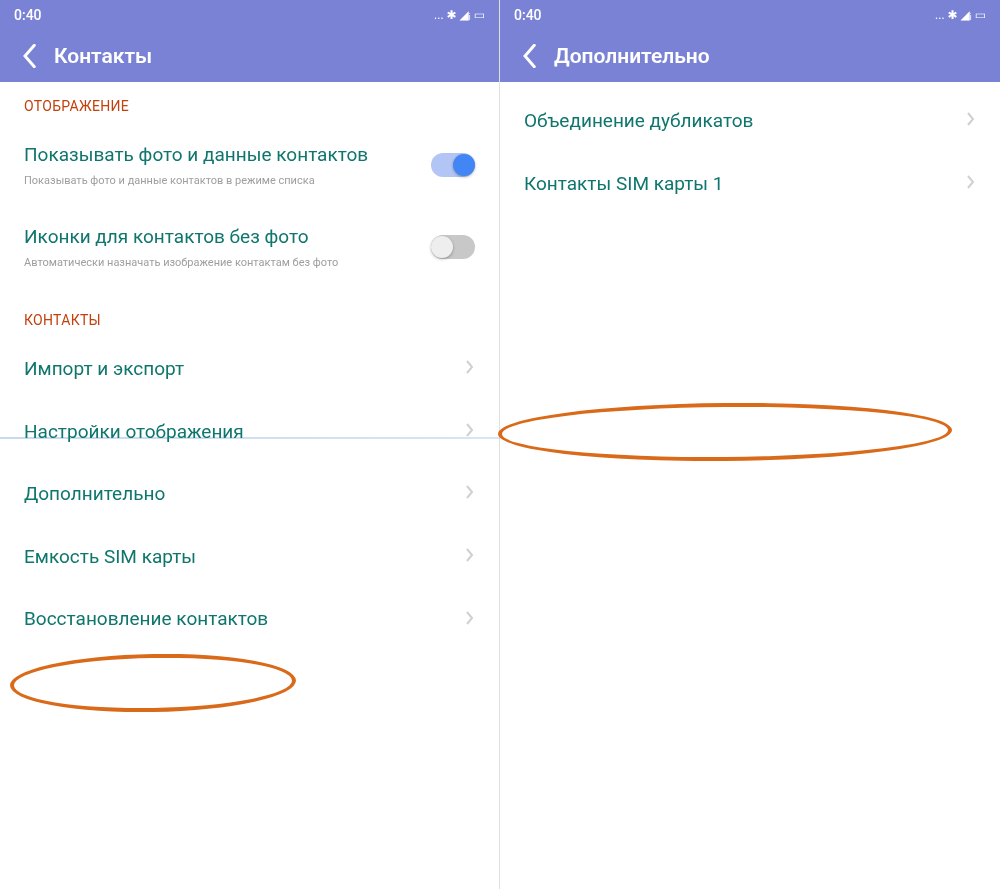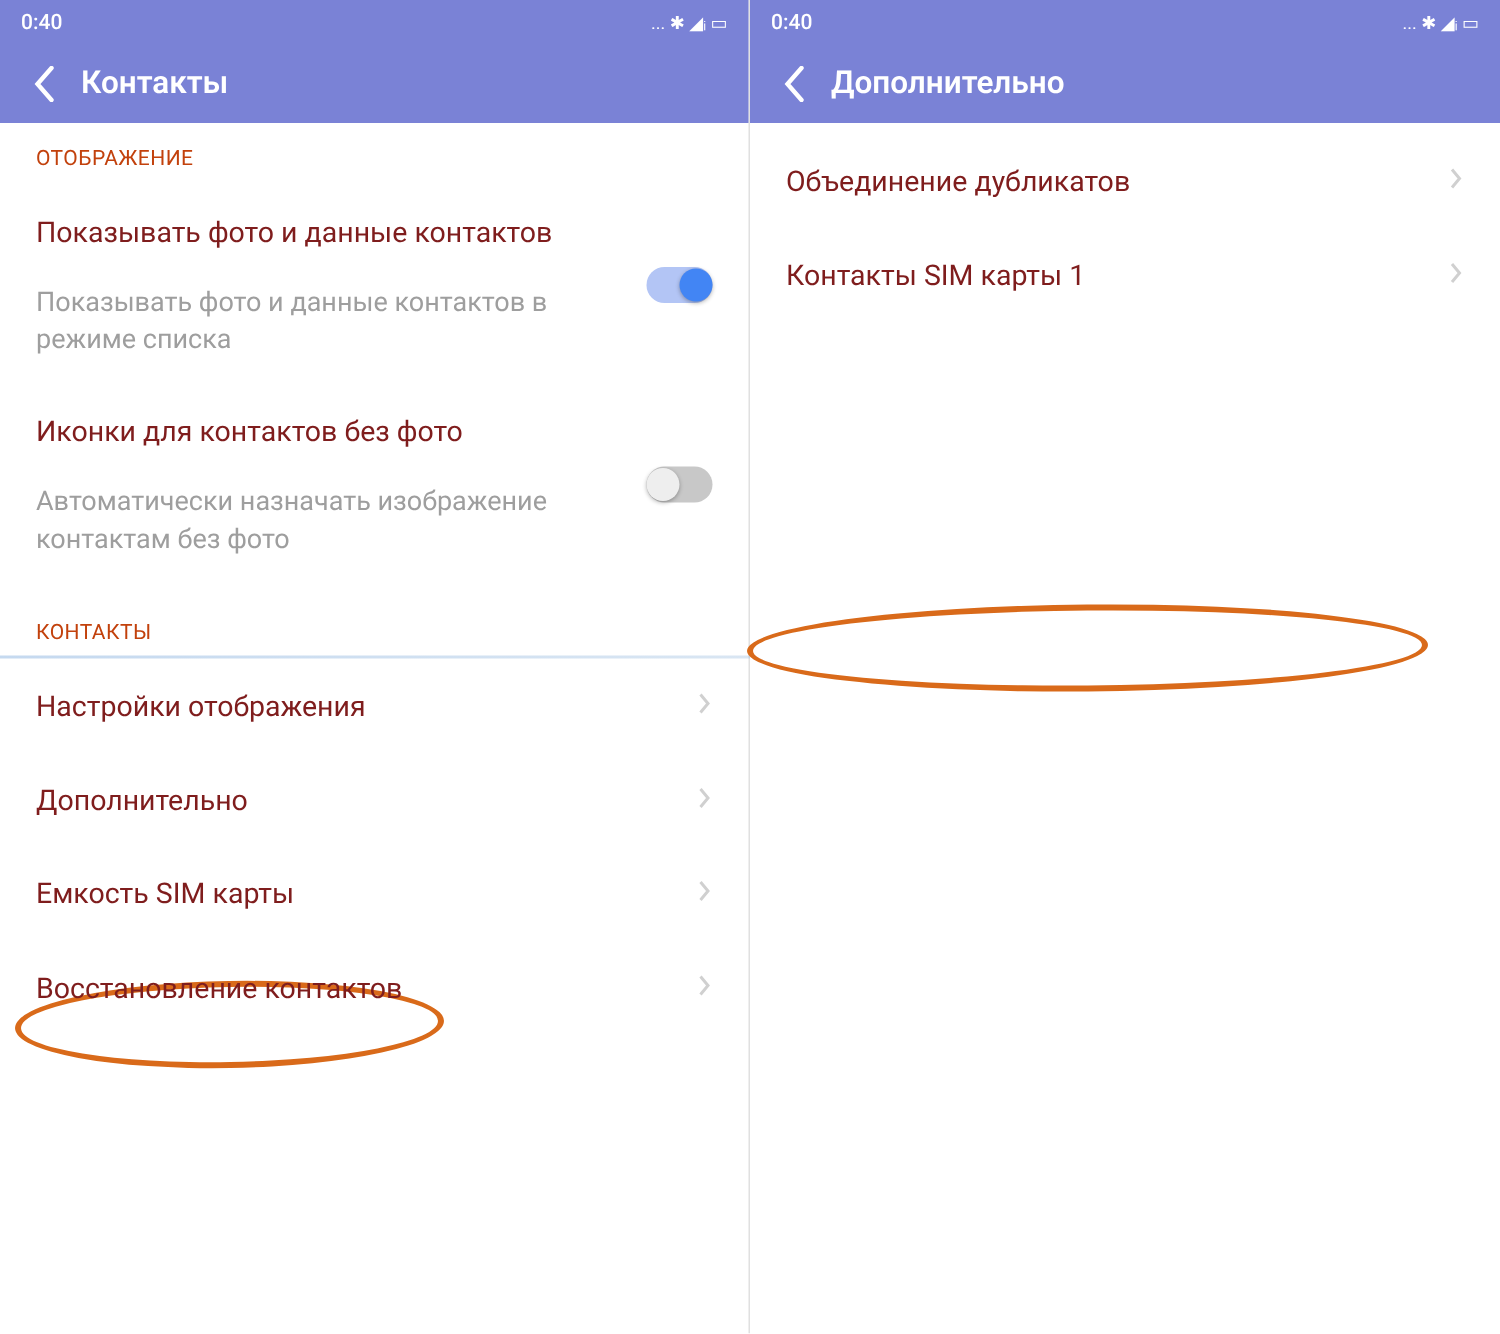--- a/index.html
+++ b/index.html
@@ -14,22 +14,22 @@
     
     .header { background: #7a82d6; height: 52px; display: flex; align-items: center; padding: 0 20px; color: #fff; }
     .back-arrow { width: 18px; height: 18px; display: flex; align-items: center; justify-content: center; margin-right: 16px; }
     .back-arrow svg { width: 14px; height: 24px; }
     .header-title { font-size: 21px; font-weight: 600; }
     
     .section-label { color: #c2410c; font-size: 14px; padding: 16px 24px 10px 24px; letter-spacing: 0.3px; }
     
     .setting-row { display: flex; align-items: center; padding: 18px 24px; justify-content: space-between; }
     .setting-text { flex: 1; padding-right: 16px; }
-    .setting-title { font-size: 19px; color: #7f1d1d; line-height: 1.4; }
-    .setting-sub { font-size: 18px; color: #9e9e9e; margin-top: 20px; line-height: 1.4; }
+    .setting-title { font-size: 19px; color: #0f766e; line-height: 1.4; }
+    .setting-sub { font-size: 11px; color: #9e9e9e; margin-top: 4px; line-height: 1.4; }
     
     .toggle { width: 44px; height: 24px; border-radius: 12px; position: relative; flex-shrink: 0; }
     .toggle-on { background: #b3c5f5; }
     .toggle-on::after { content: ''; position: absolute; right: 0px; top: 1px; width: 22px; height: 22px; background: #4285f4; border-radius: 50%; box-shadow: 0 1px 3px rgba(0,0,0,0.3); }
     .toggle-off { background: #c8c8c8; }
     .toggle-off::after { content: ''; position: absolute; left: 0px; top: 1px; width: 22px; height: 22px; background: #eeeeee; border-radius: 50%; box-shadow: 0 1px 3px rgba(0,0,0,0.3); }
     
     .chevron { color: #d0d0d0; flex-shrink: 0; }
     .chevron svg { width: 10px; height: 16px; }
     
@@ -84,20 +84,28 @@
       <div class="setting-row">
         <div class="setting-text">
           <div class="setting-title">Иконки для контактов без фото</div>
           <div class="setting-sub">Автоматически назначать изображение контактам без фото</div>
         </div>
         <div class="toggle toggle-off"></div>
       </div>
 
       <div class="section-label" style="padding-top:24px;">КОНТАКТЫ</div>
 
+      <div class="setting-row">
+        <div class="setting-text">
+            <div class="setting-title">Импорт и экспорт</div>
+          </div>
+        <span class="chevron"><svg viewBox="0 0 10 16">
+              <path d="M2 2 L7 8 L2 14" stroke="#d0d0d0" stroke-width="2" fill="none"></path>
+            </svg></span>
+      </div>
 
       <div class="setting-row">
         <div class="setting-text">
             <div class="setting-title">Настройки отображения</div>
           </div>
         <span class="chevron"><svg viewBox="0 0 10 16">
               <path d="M2 2 L7 8 L2 14" stroke="#d0d0d0" stroke-width="2" fill="none"></path>
             </svg></span>
       </div>
 

